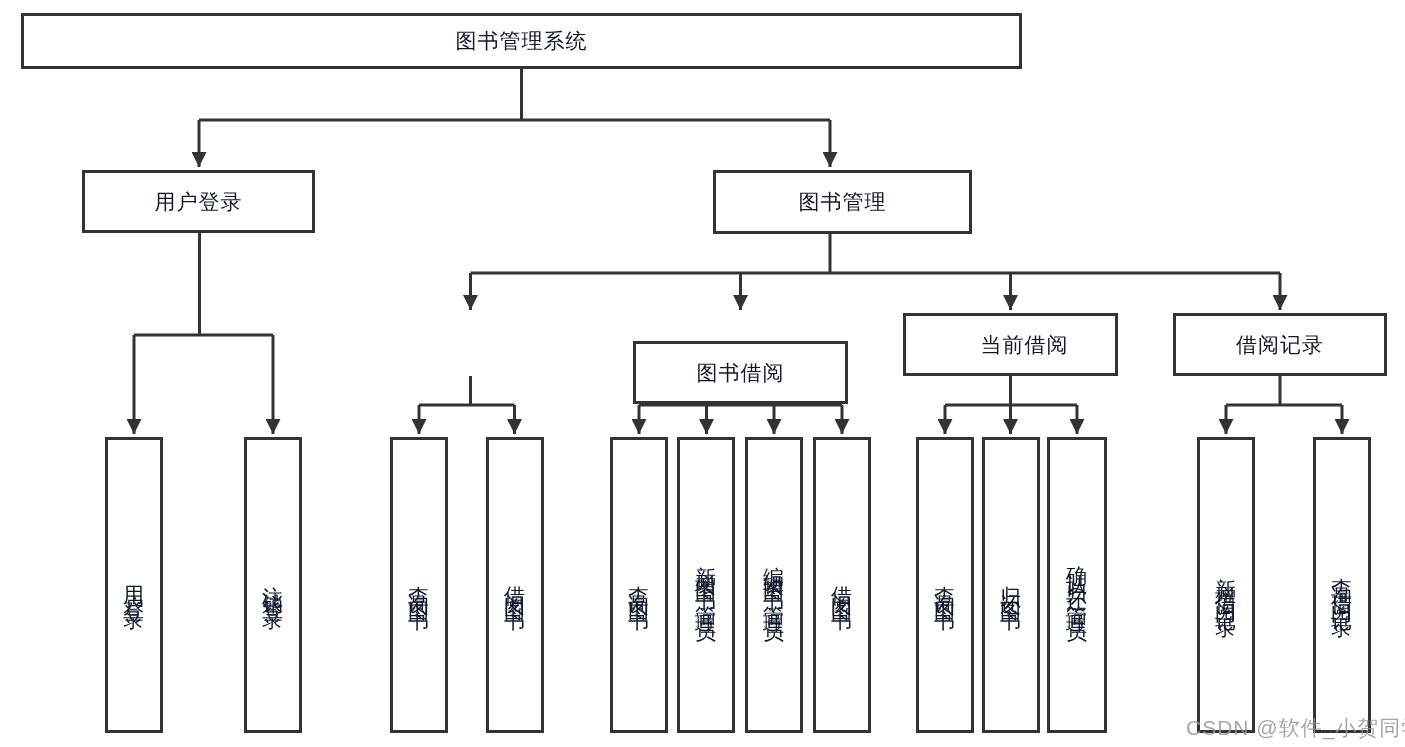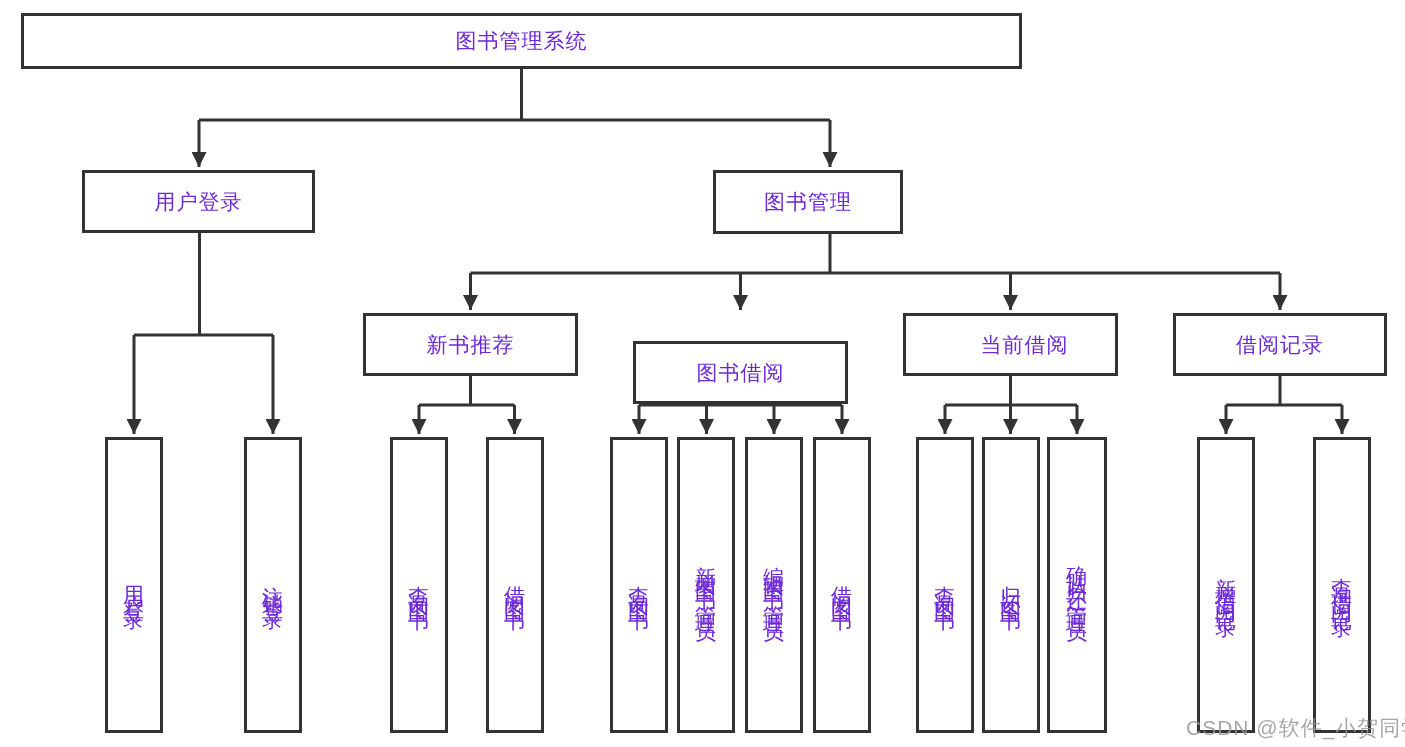--- a/index.html
+++ b/index.html
@@ -22,28 +22,28 @@
     pointer-events: none;
   }
   .node {
     position: absolute;
     box-sizing: border-box;
     border: 3px solid #333333;
     background: #ffffff;
     display: flex;
     align-items: center;
     justify-content: center;
-    color: #6d28d9;
+    color: #0f172a;
     font-size: 21px;
     letter-spacing: 1px;
   }
   
   .root   { left: 21px;  top: 13px;  width: 1001px; height: 56px; }
   .l2-a   { left: 82px;  top: 170px; width: 233px;  height: 63px; }
-  .l2-b   { left: 713px; top: 170px; width: 190px;  height: 64px; }
+  .l2-b   { left: 713px; top: 170px; width: 259px;  height: 64px; }
   .l3     { top: 313px; height: 63px; width: 215px; }
   .l3-a   { left: 363px; }
   .l3-b   { left: 633px; margin-top: 28px; }
   .l3-c   { left: 903px; padding-left: 28px; }
   .l3-d   { left: 1173px; width: 214px; }
   
   .leaf {
     top: 437px; height: 296px; width: 58px;
     font-size: 21px;
   }
@@ -137,23 +137,20 @@
     <span>图书管理系统</span>
   </div>
 
   <div class="node l2-a">
     <span>用户登录</span>
   </div>
   <div class="node l2-b">
     <span>图书管理</span>
   </div>
 
-  <div class="node l3 l3-a">
-    <span>新书推荐</span>
-  </div>
   <div class="node l3 l3-b">
     <span>图书借阅</span>
   </div>
   <div class="node l3 l3-c">
     <span>当前借阅</span>
   </div>
   <div class="node l3 l3-d">
     <span>借阅记录</span>
   </div>
 

